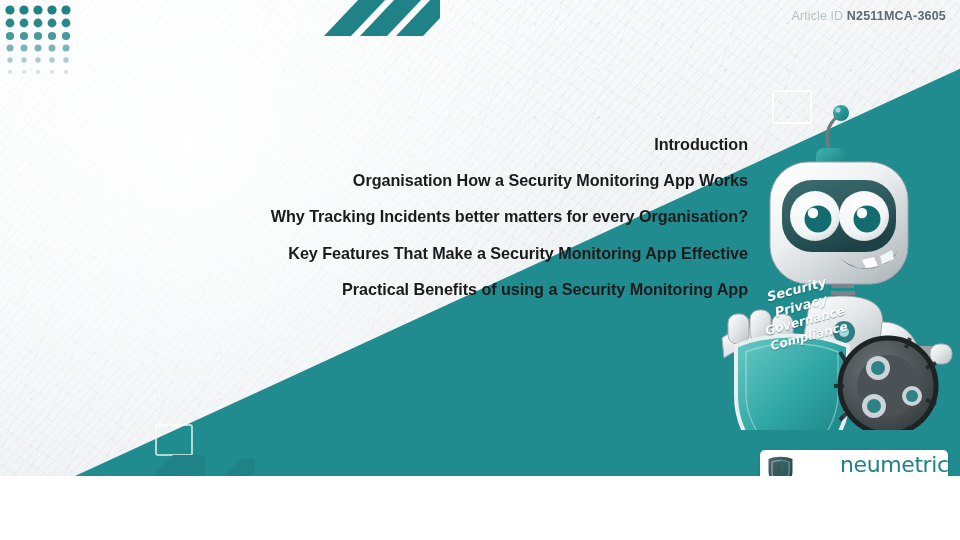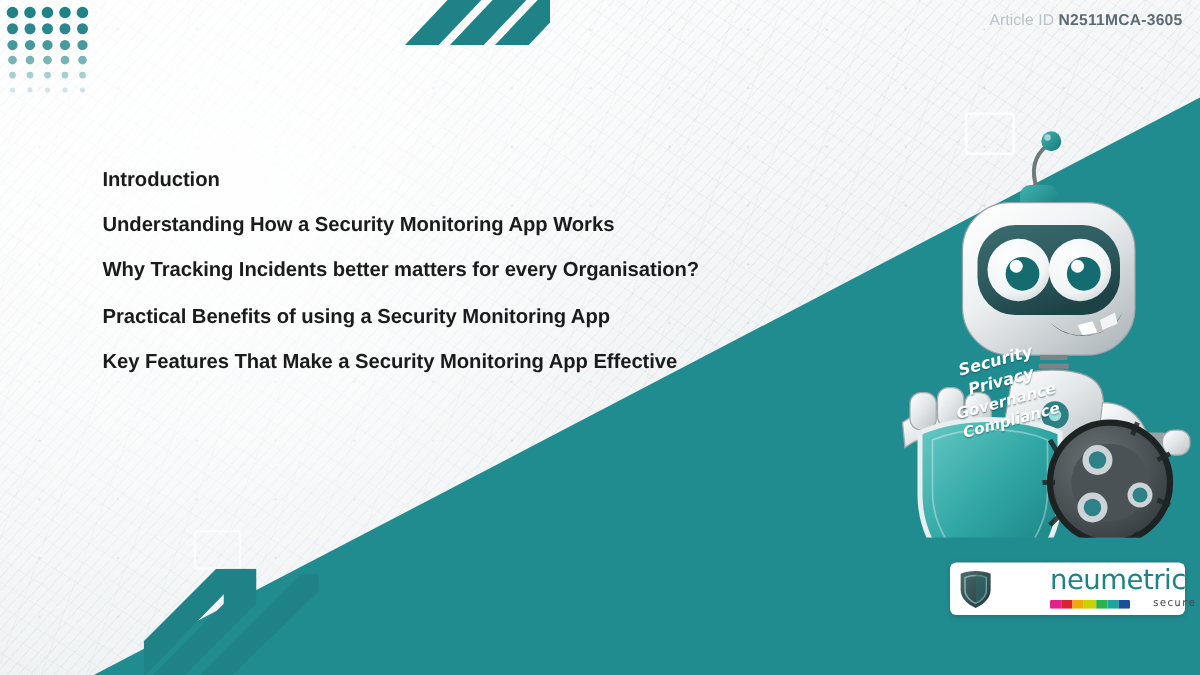--- a/index.html
+++ b/index.html
@@ -4,21 +4,21 @@
 <style>
   * { margin:0; padding:0; box-sizing:border-box; }
   html, body { width:960px; height:540px; overflow:hidden; }
   body {
     font-family:"Liberation Sans", sans-serif;
     background:#ffffff;
     position:relative;
   }
   .slide {
     position:absolute; inset:0;
-    width:960px; height:540px;
+    width:960px; height:476px;
     overflow:hidden;
     background:
       linear-gradient(160deg,#ffffff 0%,#f4f6f7 45%,#eceff1 75%,#e8ebed 100%);
     text-decoration: underline;
   }
 
   
   .tex-a, .tex-b, .tex-c {
     position:absolute; inset:-20%;
     pointer-events:none;
@@ -91,24 +91,25 @@
     width:830px;
     font-size:31px; font-weight:bold;
     line-height:1.28;
     color:#1F8287;
     letter-spacing:-.1px;
     z-index:5;
   }
 
   
   .toc {
-    position:absolute; left:82px; top:136px;
+    position:absolute; left:108px; top:136px;
     width:640px;
     z-index:5;
     list-style:none;
+    text-align:right;
   }
   .toc li {
     font-size:16.2px;
     font-weight:bold;
     color:#1b1b1b;
     line-height:1;
     padding:0 0 20px 0;
     letter-spacing:-.05px;
     white-space:nowrap;
   }
@@ -250,24 +251,24 @@
   </div>
 
   <div class="article-id">
     <span>Article ID</span>
     <span class="aid-num">N2511MCA-3605</span>
   </div>
 
 
   <ul class="toc">
     <li>Introduction</li>
-    <li>Understanding How a Security Monitoring App Works</li>
+    <li>Organisation How a Security Monitoring App Works</li>
     <li>Why Tracking Incidents better matters for every Organisation?</li>
+    <li>Key Features That Make a Security Monitoring App Effective</li>
     <li>Practical Benefits of using a Security Monitoring App</li>
-    <li>Key Features That Make a Security Monitoring App Effective</li>
   </ul>
 
   <div class="robot">
     <svg viewBox="0 0 248 330" aria-hidden="true">
       <defs>
         <linearGradient id="gBody" x1="0" y1="0" x2="1" y2="1">
           <stop offset="0%" stop-color="#ffffff"></stop>
             <stop offset="45%" stop-color="#e4e8ea"></stop>
           <stop offset="100%" stop-color="#b9c0c4"></stop>
         </linearGradient>

